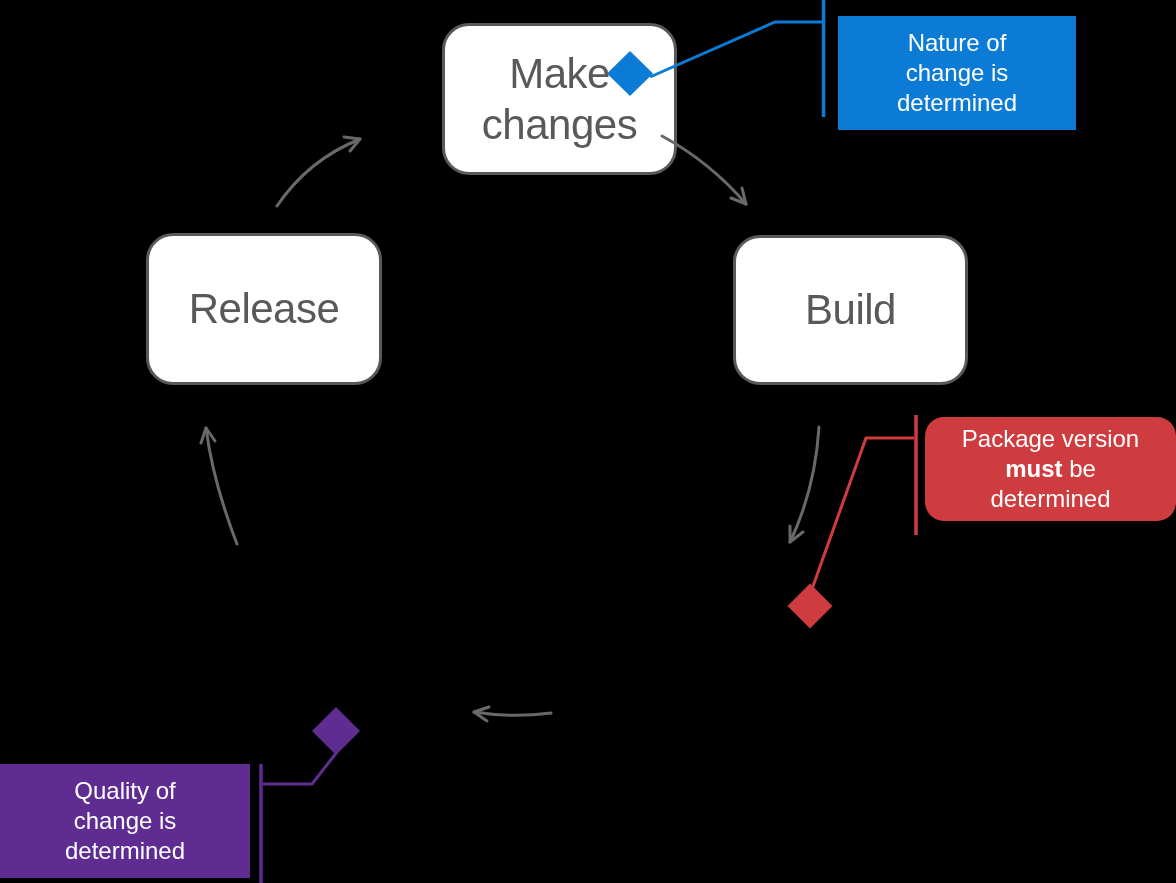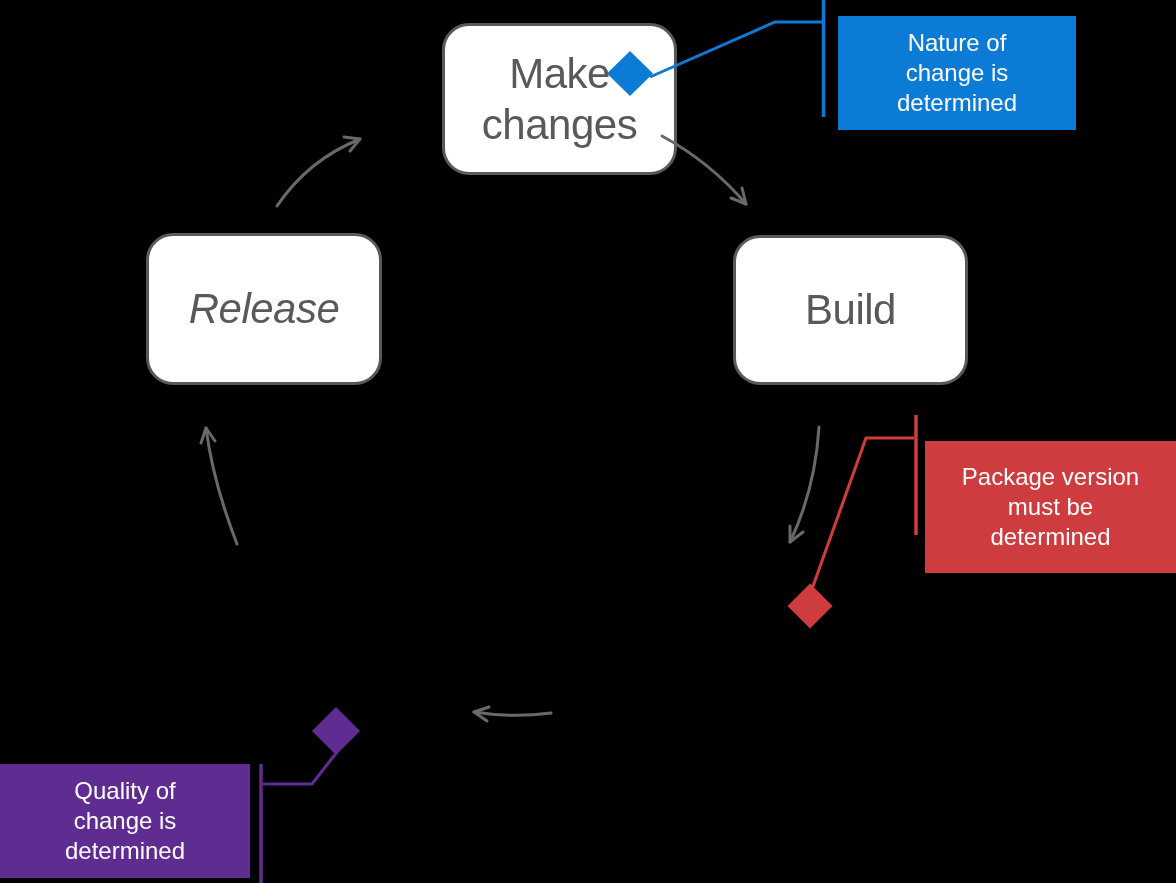--- a/index.html
+++ b/index.html
@@ -24,32 +24,32 @@
     border:3px solid var(--box-border);
     border-radius:27px;
     display:flex;align-items:center;justify-content:center;
     color:var(--box-text);font-size:42px;line-height:1.22;text-align:center;
     letter-spacing:-0.5px;
     margin-left:45px;
   }
   .node-make{left:397px;top:23px;width:235px;height:152px;}
   .node-make .node-label{max-width:190px;}
   .node-build{left:688px;top:235px;width:235px;height:150px;}
-  .node-release{left:101px;top:233px;width:236px;height:152px;font-style:italic;}
+  .node-release{left:101px;top:233px;width:236px;height:152px;}
   .node-package{left:575px;top:576px;width:237px;height:157px;}
   .node-validation{left:212px;top:578px;width:236px;height:155px;}
   .callout{
     position:absolute;box-sizing:border-box;z-index:1;
     color:var(--callout-text);font-size:24px;line-height:30px;text-align:center;
     display:flex;flex-direction:column;justify-content:center;
   }
   .callout-blue{left:838px;top:16px;width:238px;height:114px;background:var(--blue);}
-  .callout-red{left:925px;top:441px;width:251px;height:132px;background:var(--red);}
+  .callout-red{left:925px;top:417px;width:251px;height:104px;background:var(--red);border-radius:19px;}
   .callout-purple{left:0px;top:764px;width:250px;height:114px;background:var(--purple);}
-  .co-bold{font-weight:normal;}
+  .co-bold{font-weight:bold;}
   .layer{position:absolute;left:0;top:0;z-index:5;pointer-events:none;}
 </style>
 </head>
 <body>
 
 <div class="stage">
 
   <div class="node node-make">
     <span class="node-label">Make changes</span>
   </div>

